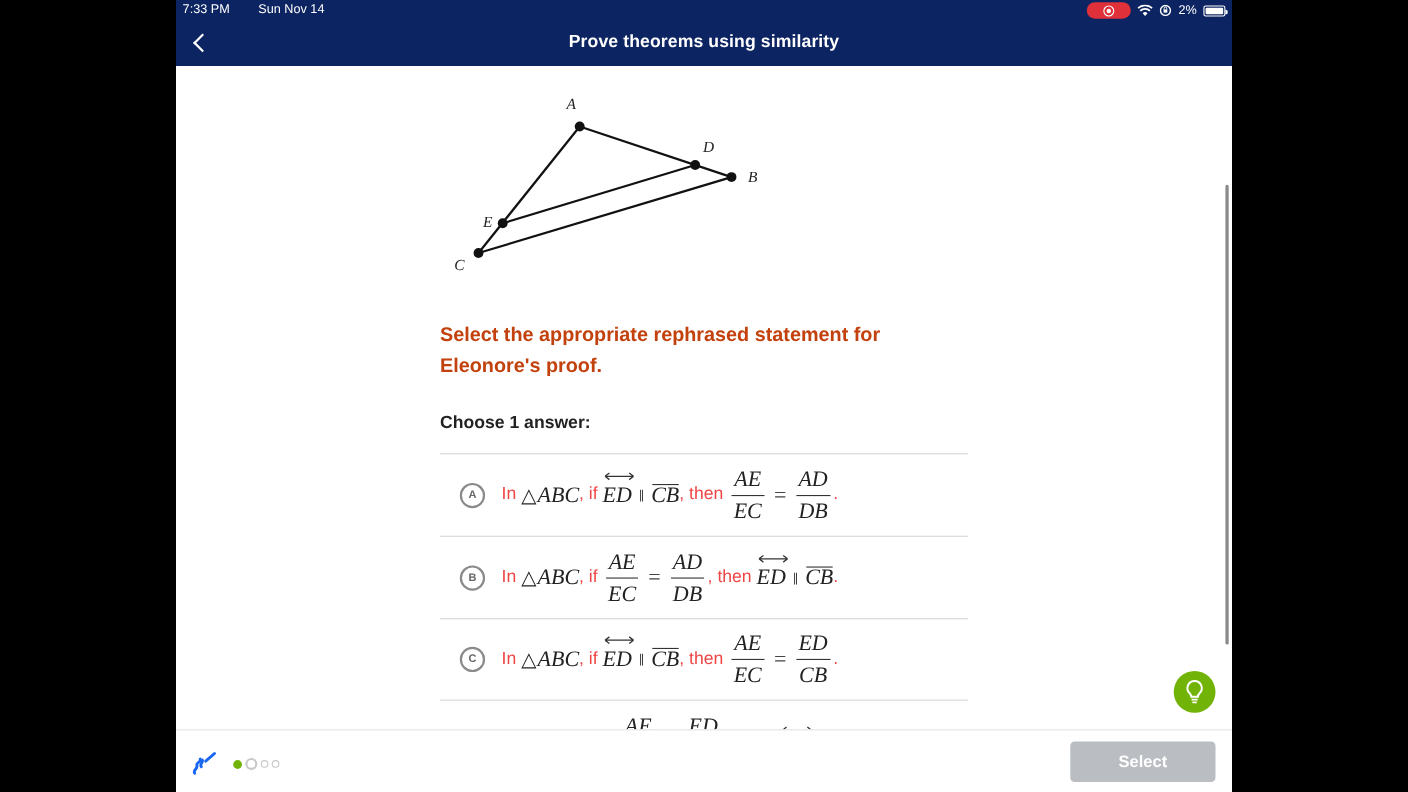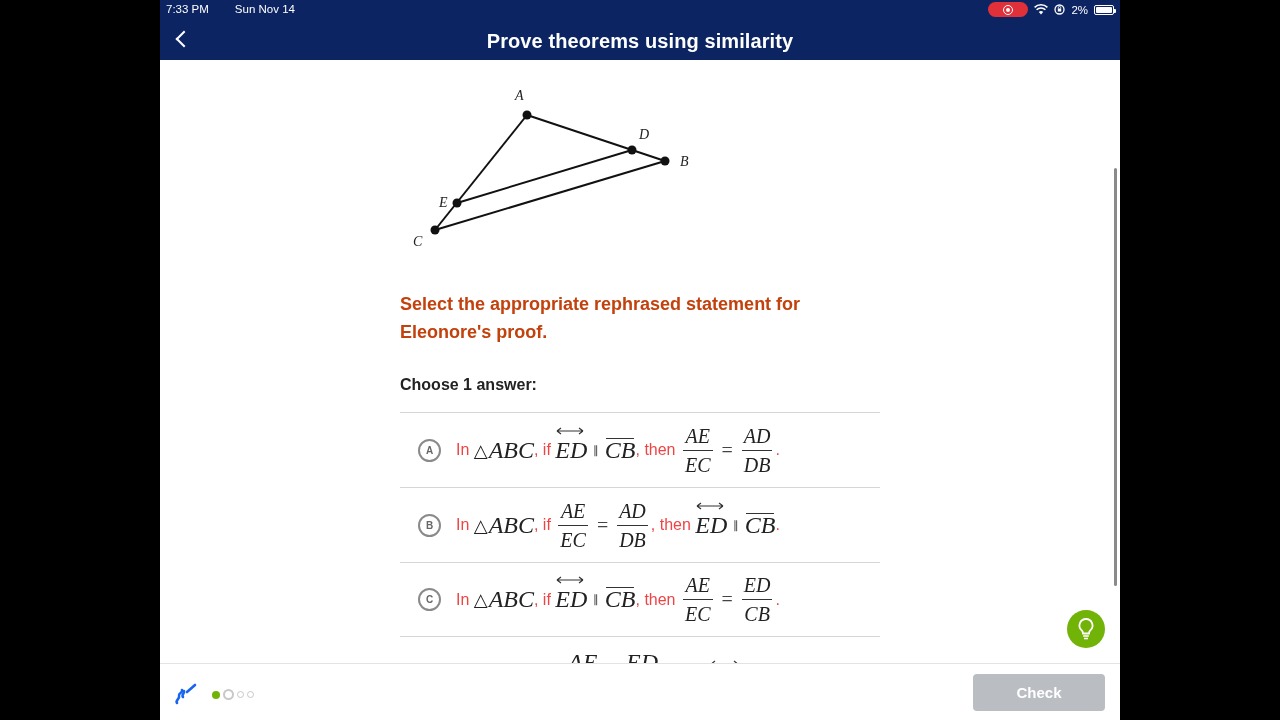--- a/index.html
+++ b/index.html
@@ -14,36 +14,36 @@
   .status-date { margin-left: 26px; }
   .status-right { position: absolute; right: 6px; top: 2px; display: flex; align-items: center; gap: 6px; font-size: 11.5px; }
   .rec-pill { width: 40px; height: 15px; background: #e0303a; border-radius: 8px; display: flex; align-items: center; justify-content: center; }
   .rec-dot { width: 10px; height: 10px; border: 1.5px solid #fff; border-radius: 50%; display: flex; align-items: center; justify-content: center; }
   .rec-dot::after { content: ""; width: 4px; height: 4px; background: #fff; border-radius: 50%; }
   .battery { width: 20px; height: 10px; border: 1px solid #fff; border-radius: 2px; padding: 1px; position: relative; }
   .battery-fill { width: 100%; height: 100%; background: #fff; border-radius: 1px; }
   .battery::after { content: ""; position: absolute; right: -3px; top: 3px; width: 2px; height: 4px; background: #fff; border-radius: 0 1px 1px 0; }
   .back-btn { position: absolute; left: 12px; top: 26px; width: 20px; height: 26px; cursor: pointer; }
   .back-btn::before { content: ""; position: absolute; left: 6px; top: 7px; width: 10px; height: 10px; border-left: 2.5px solid #fff; border-bottom: 2.5px solid #fff; transform: rotate(45deg); }
-  .page-title { position: absolute; left: 0; right: 0; top: 30px; text-align: center; font-size: 20px; font-weight: bold; color: #fff; letter-spacing: 0.1px; }
+  .page-title { position: absolute; left: 0; right: 0; top: 30px; text-align: center; font-size: 16px; font-weight: bold; color: #fff; letter-spacing: 0.1px; }
 
   
   .figure { position: absolute; left: 240px; top: 80px; width: 320px; height: 190px; }
   .fig-label { position: absolute; font-family: "Liberation Serif", serif; font-style: italic; font-size: 14px; color: #222; }
 
   .prompt { position: absolute; left: 240px; top: 290px; width: 460px; font-size: 18px; font-weight: bold; color: #c2410c; line-height: 28px; }
   .choose { position: absolute; left: 240px; top: 376px; font-size: 16px; font-weight: bold; color: #222; }
 
   .options { position: absolute; left: 240px; top: 412px; width: 480px; }
   .option { position: relative; height: 75px; border-top: 1px solid #d6d6d6; display: flex; align-items: center; padding-left: 18px; cursor: pointer; }
   .option:last-child { border-bottom: 1px solid #d6d6d6; }
   .option-letter { width: 23px; height: 23px; border: 2px solid #8a8a8a; border-radius: 50%; font-size: 10px; font-weight: bold; color: #666; display: flex; align-items: center; justify-content: center; flex-shrink: 0; }
   .option-body { margin-left: 15px; display: flex; align-items: center; font-size: 16px; color: #222; white-space: nowrap; }
   .txt { font-family: "Liberation Sans", sans-serif; font-size: 16px; color: #ef4444; }
-  .m { font-family: "Liberation Serif", serif; font-style: italic; font-size: 24px; color: #222; }
+  .m { font-family: "Liberation Serif", serif; font-style: italic; font-size: 20px; color: #222; }
   .tri { font-family: "DejaVu Sans", sans-serif; font-size: 18px; margin-right: 1px; }
   .par { font-size: 11px; color: #333; margin: 0 6px; font-family: "DejaVu Sans", sans-serif; }
   .seg { position: relative; display: inline-block; }
   .seg::before { content: ""; position: absolute; left: 1px; right: 1px; top: 1px; border-top: 1.2px solid #333; }
   .line { position: relative; display: inline-block; }
   .line .arrow { position: absolute; left: 0; right: 0; top: -11px; height: 10px; }
   .frac { display: inline-flex; flex-direction: column; align-items: center; margin: 0 3px; }
   .frac .num, .frac .den { font-family: "Liberation Serif", serif; font-style: italic; font-size: 20px; line-height: 24px; padding: 0 2px; }
   .frac .bar { width: 100%; border-top: 1.2px solid #333; margin: 2px 0; }
   .eq { font-family: "Liberation Serif", serif; font-size: 20px; margin: 0 6px; color: #444; }
@@ -218,15 +218,15 @@
       <path d="M3 21 C1 18 6 17 5 14 C4 11 9 11 8 8" stroke="#1865f2" stroke-width="2.6" fill="none" stroke-linecap="round"></path>
       <path d="M9 15 C7 13 11 11 10 9" stroke="#1865f2" stroke-width="2.6" fill="none" stroke-linecap="round"></path>
       <line x1="13" y1="10" x2="21" y2="3" stroke="#1865f2" stroke-width="2.6" stroke-linecap="round"></line>
     </svg>
     <div class="dots">
       <div class="dot done"></div>
       <div class="dot current"></div>
       <div class="dot todo"></div>
       <div class="dot todo"></div>
     </div>
-    <div class="check-btn">Check</div>
+    <div class="check-btn">Select</div>
   </div>
 </div>
 
 </body></html>

